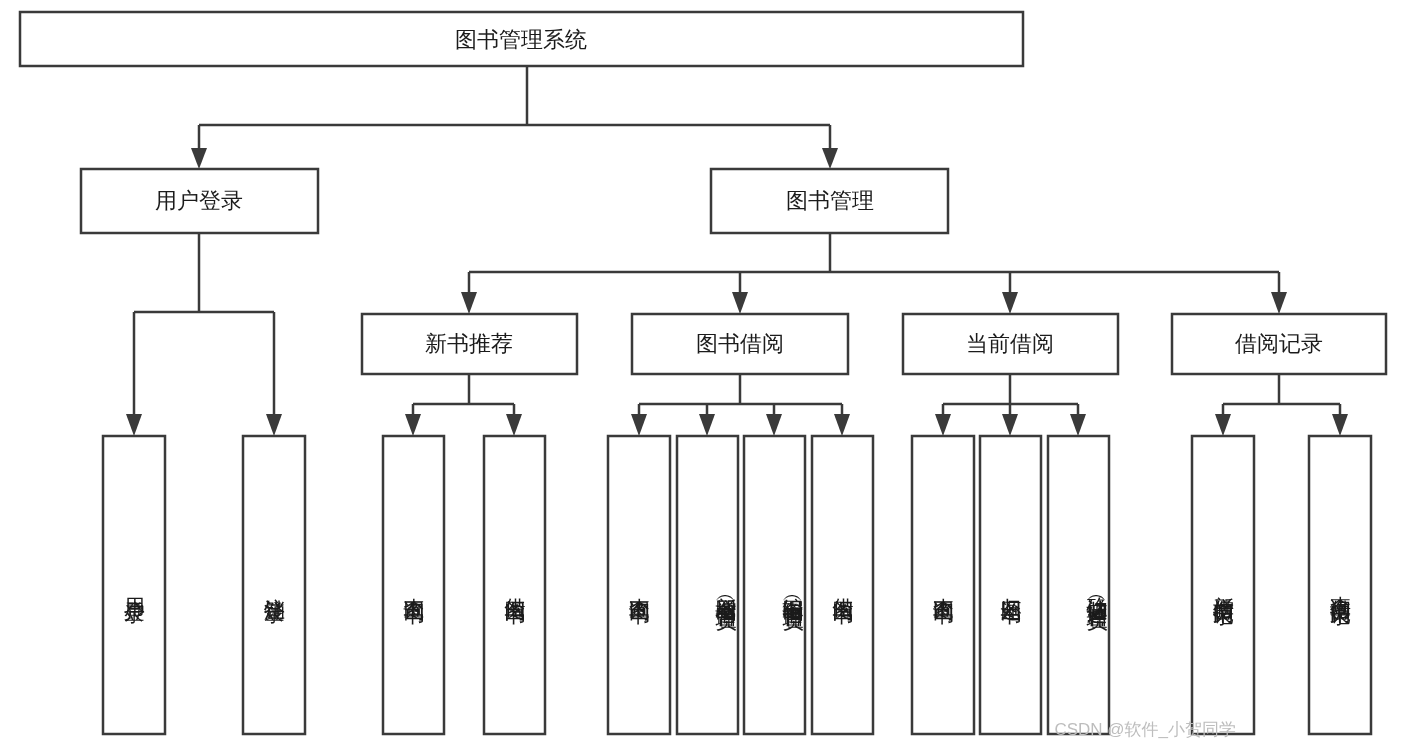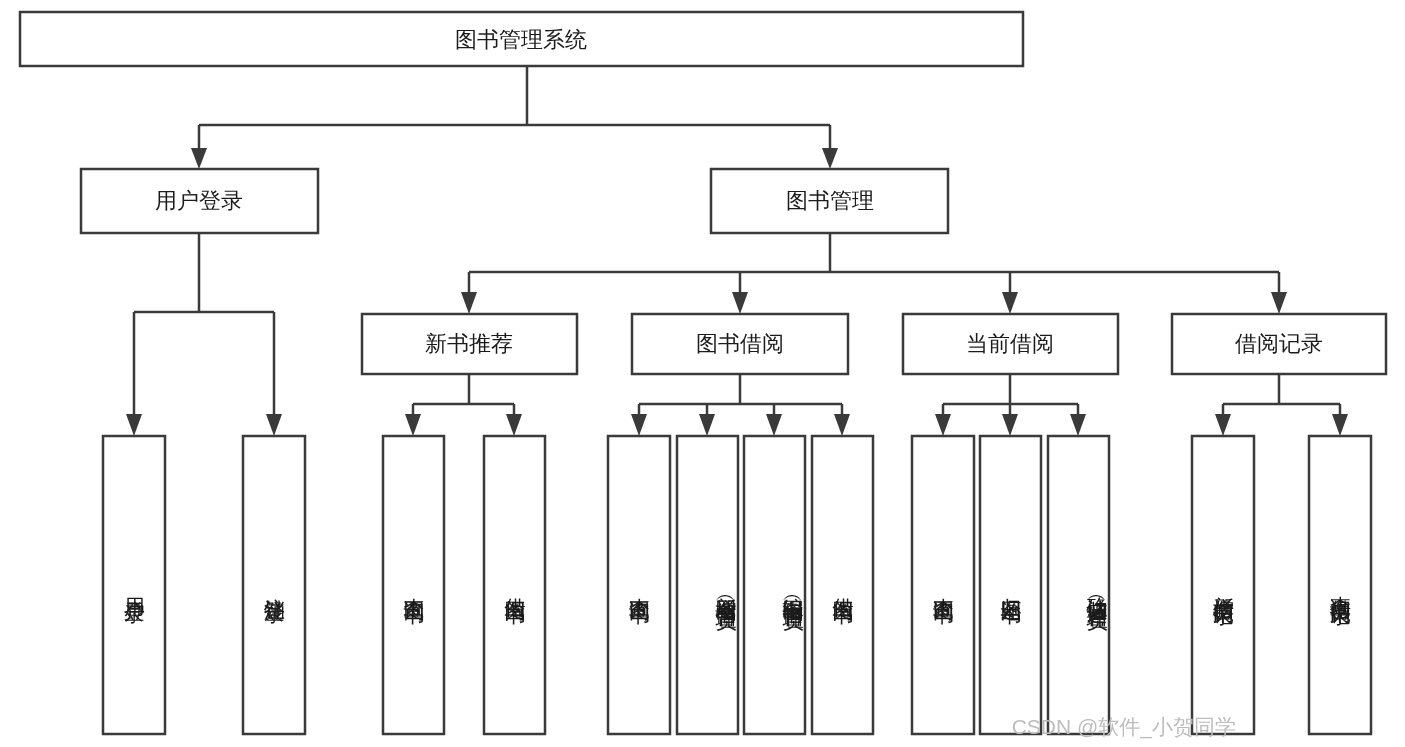--- a/index.html
+++ b/index.html
@@ -61,21 +61,21 @@
     justify-content: center;
     text-align: center;
     white-space: nowrap;
     user-select: none;
   }
   .watermark {
     position: absolute;
     right: 8px;
     bottom: 6px;
     font-family: "Liberation Sans", "DejaVu Sans", sans-serif;
-    font-size: 21px;
+    font-size: 17px;
     color: #bdbdbd;
     white-space: nowrap;
     user-select: none;
   }
 </style>
 </head>
 <body>
 
 <div id="diagram-root">
 

